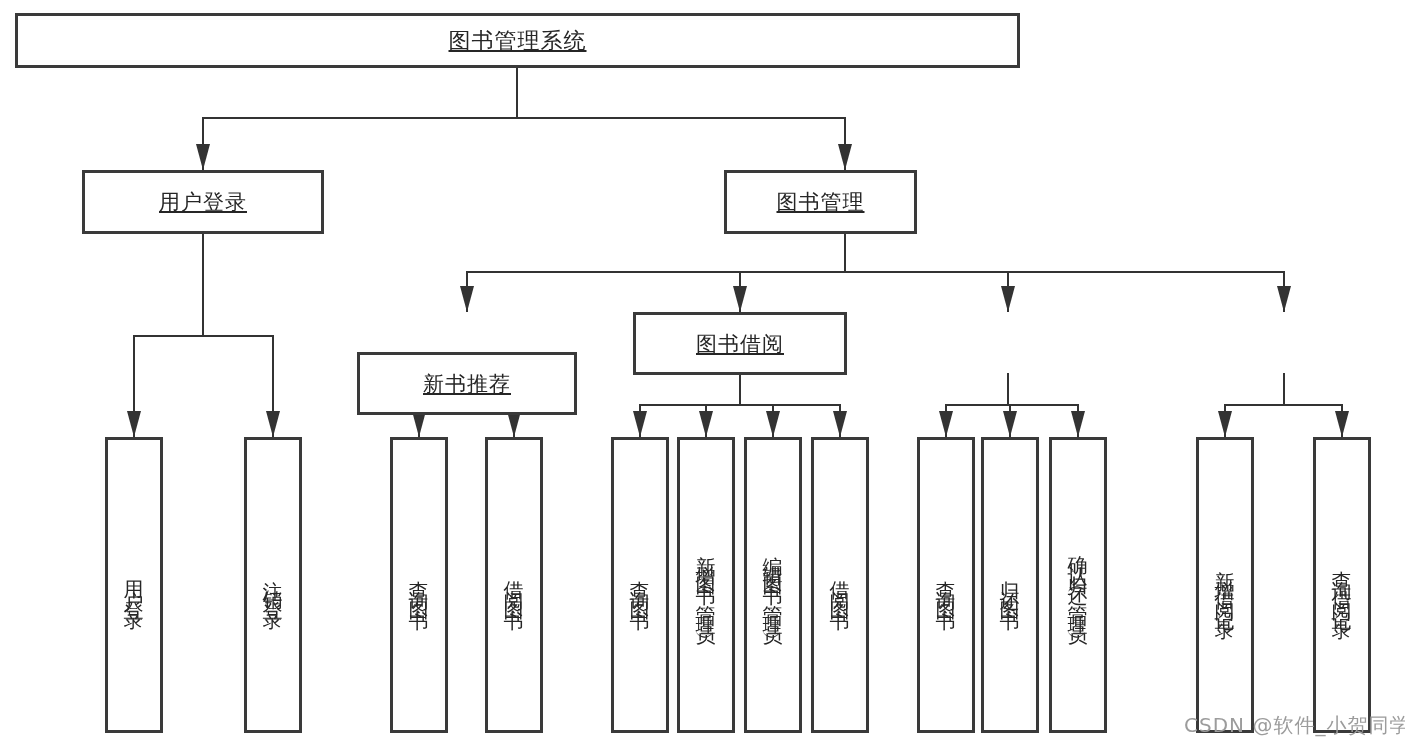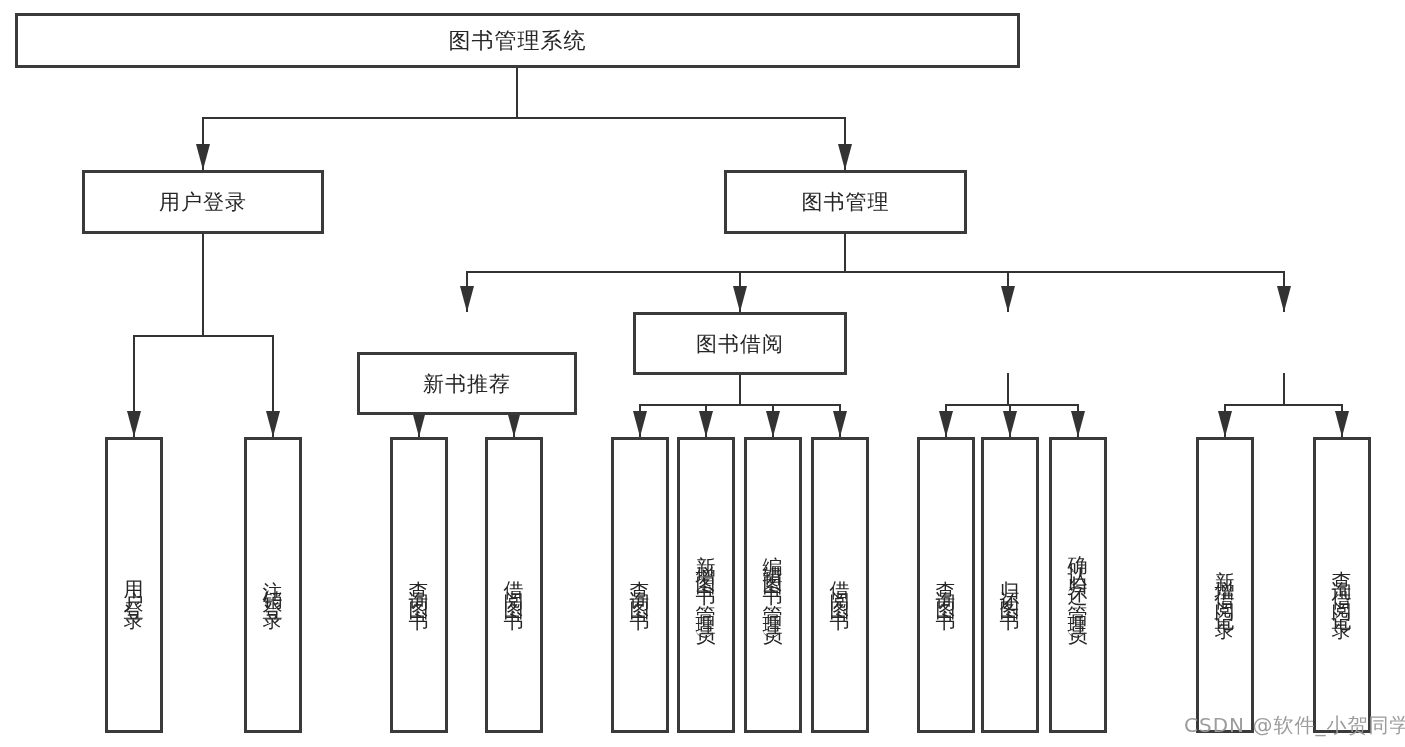--- a/index.html
+++ b/index.html
@@ -14,21 +14,21 @@
     position:absolute;
     box-sizing:border-box;
     background:#ffffff;
     border:3px solid #3a3a3a;
     display:flex;
     align-items:center;
     justify-content:center;
     color:#262626;
     z-index:2;
   }
-  .hlabel{font-size:21px;letter-spacing:1px;white-space:nowrap;}
+  .hlabel{font-size:21px;letter-spacing:1px;white-space:nowrap;text-decoration:underline;}
   .root .hlabel{font-size:22px;}
   .vbox .vlabel{
     writing-mode:vertical-rl;
     text-orientation:mixed;
     font-size:20px;
     letter-spacing:10px;
     line-height:1;
   }
   .vline,.hline{position:absolute;background:#333333;z-index:1;}
   .vline{width:2px;}
@@ -56,21 +56,21 @@
 
 <div id="canvas">
 
   <div class="box root" style="left:15px;top:13px;width:1005px;height:55px;">
     <span class="hlabel">图书管理系统</span>
   </div>
 
   <div class="box" style="left:82px;top:170px;width:242px;height:64px;">
     <span class="hlabel">用户登录</span>
   </div>
-  <div class="box" style="left:724px;top:170px;width:243px;height:64px;">
+  <div class="box" style="left:724px;top:170px;width:193px;height:64px;">
     <span class="hlabel">图书管理</span>
   </div>
 
   <div class="box" style="left:357px;top:312px;width:220px;height:63px;margin-top:40px;">
     <span class="hlabel">新书推荐</span>
   </div>
   <div class="box" style="left:633px;top:312px;width:214px;height:63px;">
     <span class="hlabel">图书借阅</span>
   </div>
 

